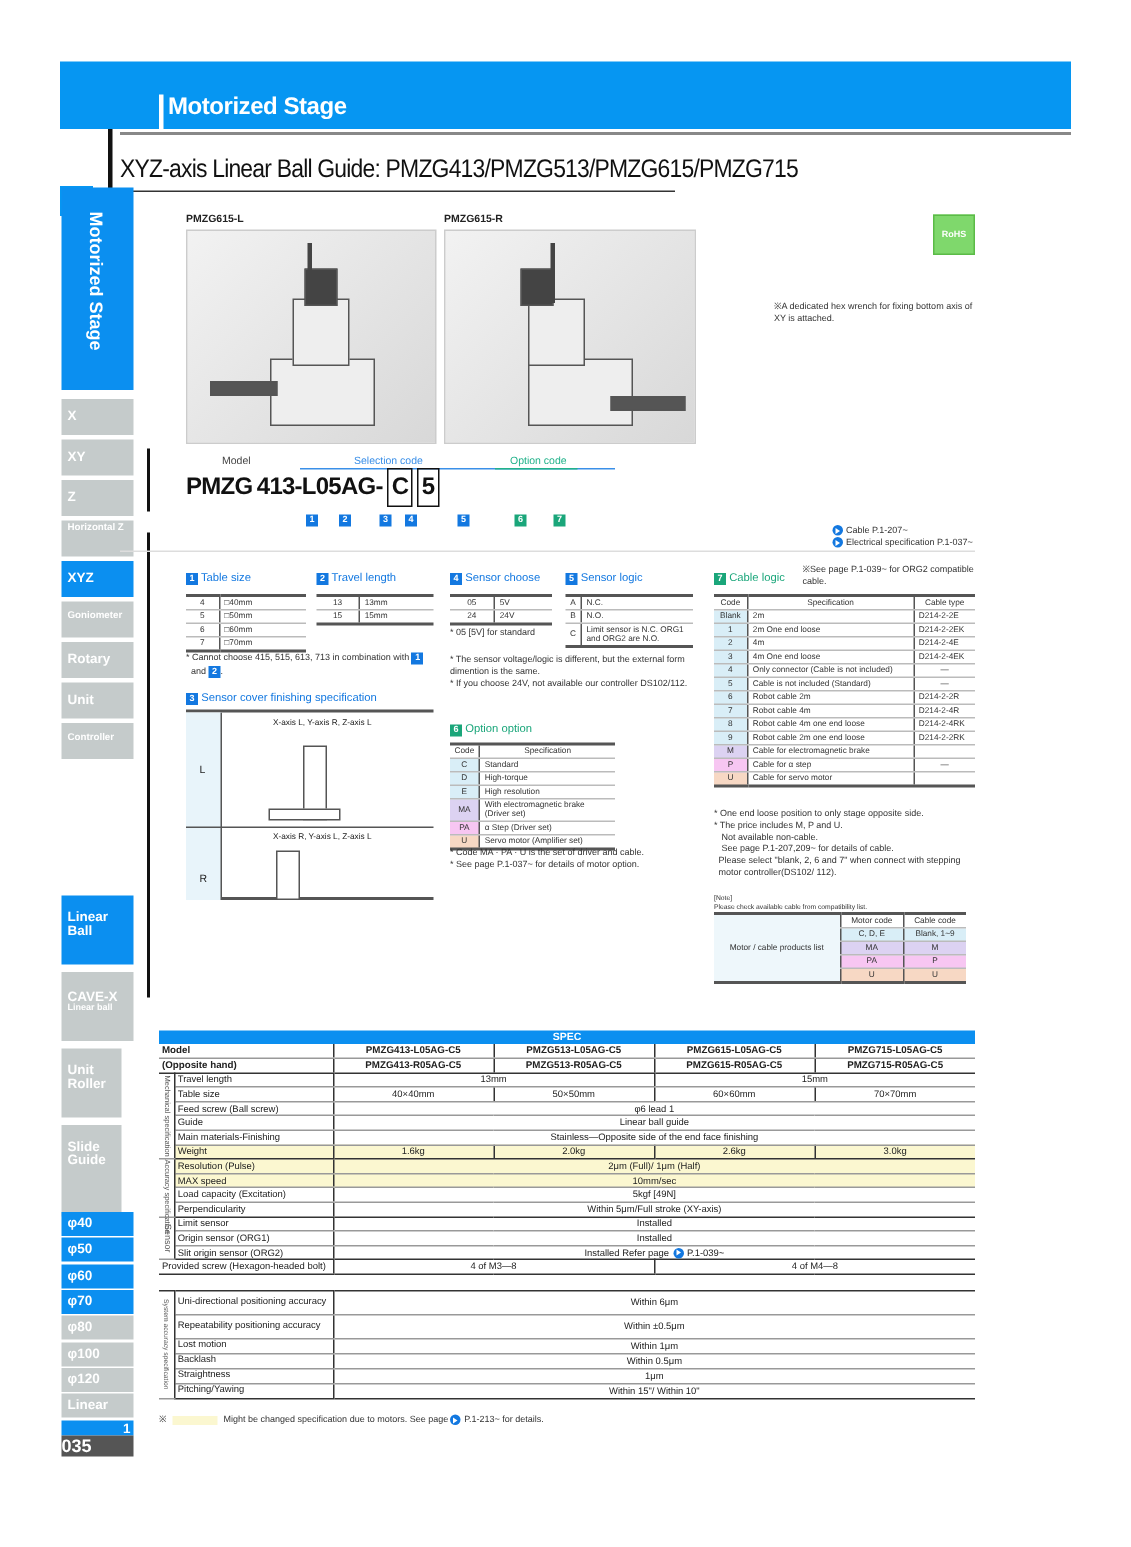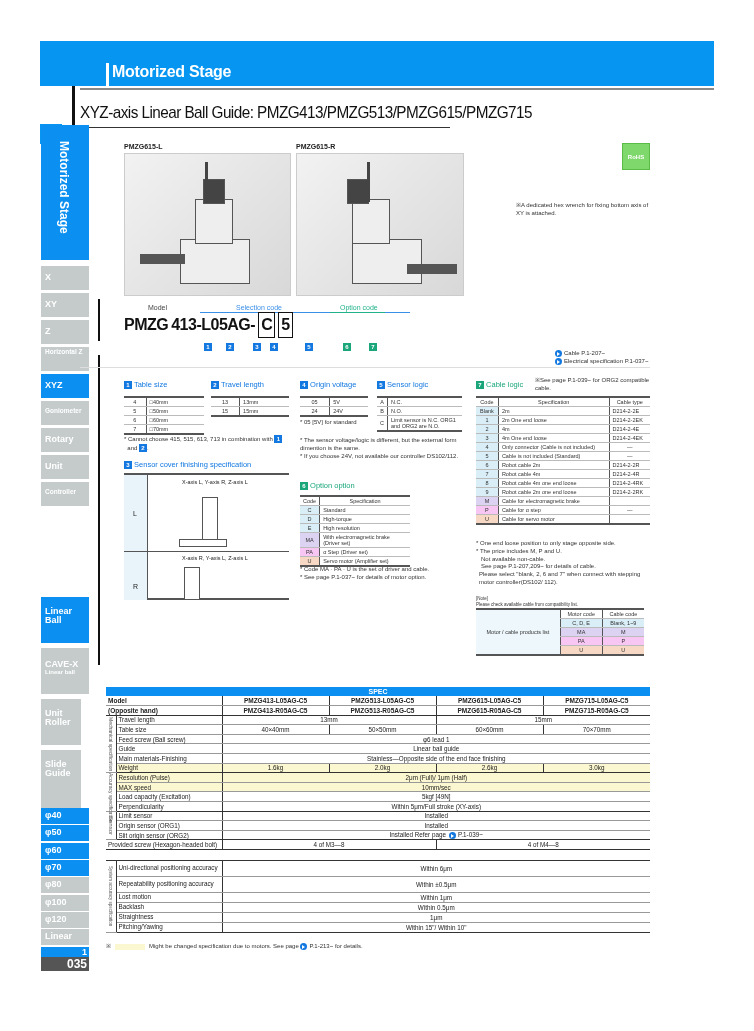--- a/index.html
+++ b/index.html
@@ -17,21 +17,21 @@
 .leftcornerbox{left:40px;top:124px;width:22px;height:20px;background:#0696f2}
 
 .side{left:41px;width:48px;color:#fff;font-weight:bold;font-size:9px;padding:4px 4px;line-height:1.05}
 .side.gray{background:#c5cbcb}
 .side.blue{background:#0b8ff0}
 .side.small{font-size:7px}
 .side-vert{left:41px;top:125px;width:48px;height:135px;background:#0b8ff0}
 .side-vert span{position:absolute;left:30px;top:16px;transform:rotate(90deg);transform-origin:left top;white-space:nowrap;color:#fff;font-weight:bold;font-size:12px}
 .pnum{left:41px;top:947px;width:48px;height:25px}
 .pnum .a{height:10px;background:#0b8ff0;color:#fff;text-align:right;font-weight:bold;font-size:9px;padding-right:2px;line-height:10px}
-.pnum .b{height:14px;background:#555;color:#fff;text-align:right;font-weight:bold;font-size:12px;padding-right:2px;line-height:14px}
+.pnum .b{height:14px;background:#555;color:#fff;font-weight:bold;font-size:12px;padding-right:2px;line-height:14px}
 .vline-left{left:98px;width:2px;background:#111}
 
 .photo{background:linear-gradient(135deg,#f2f2f2,#d8d8d8);border:1px solid #ccc}
 .photo-label{font-size:7px;font-weight:bold;color:#222}
 .rohs{left:622px;top:143px;width:28px;height:27px;background:#7fd86c;border:1px solid #5bbb47;color:#fff;font-weight:bold;font-size:6px;text-align:center;line-height:27px}
 .note{font-size:6px;color:#333;line-height:1.3}
 
 .model-code{left:124px;top:312px;font-size:16px;font-weight:bold;color:#111;letter-spacing:-0.5px}
 .codebox{display:inline-block;border:1.5px solid #111;padding:0 2px;line-height:24px;margin-left:3px}
 .lbl-model{left:148px;top:304px;font-size:7px;color:#444}
@@ -204,21 +204,21 @@
   <div style="position:absolute;left:0;top:76px;width:165px;height:1px;background:#555"></div>
   <div style="position:absolute;left:9px;top:35px">L</div>
   <div style="position:absolute;left:9px;top:108px">R</div>
   <div style="position:absolute;left:58px;top:4px;font-size:5.5px">X-axis L, Y-axis R, Z-axis L</div>
   <div style="position:absolute;left:58px;top:80px;font-size:5.5px">X-axis R, Y-axis L, Z-axis L</div>
   <div class="stage-ill" style="left:78px;top:22px;width:16px;height:50px;background:#fff"></div>
   <div class="stage-ill" style="left:55px;top:64px;width:48px;height:8px;background:#fff"></div>
   <div class="stage-ill" style="left:60px;top:92px;width:16px;height:33px;background:#fff"></div>
 </div>
 
-<div class="abs sect-title" style="left:300px;top:380px"><span class="numbadge nb-blue">4</span> <span>Origin voltage</span></div>
+<div class="abs sect-title" style="left:300px;top:380px"><span class="numbadge nb-blue">4</span> <span>Sensor choose</span></div>
 <table class="abs st" style="left:300px;top:396px;width:68px">
   <tbody id="sv-body">
       <tr>
         <td class="c">05</td>
         <td class="bl">5V</td>
       </tr>
       <tr>
         <td class="c">24</td>
         <td class="bl">24V</td>
       </tr>

